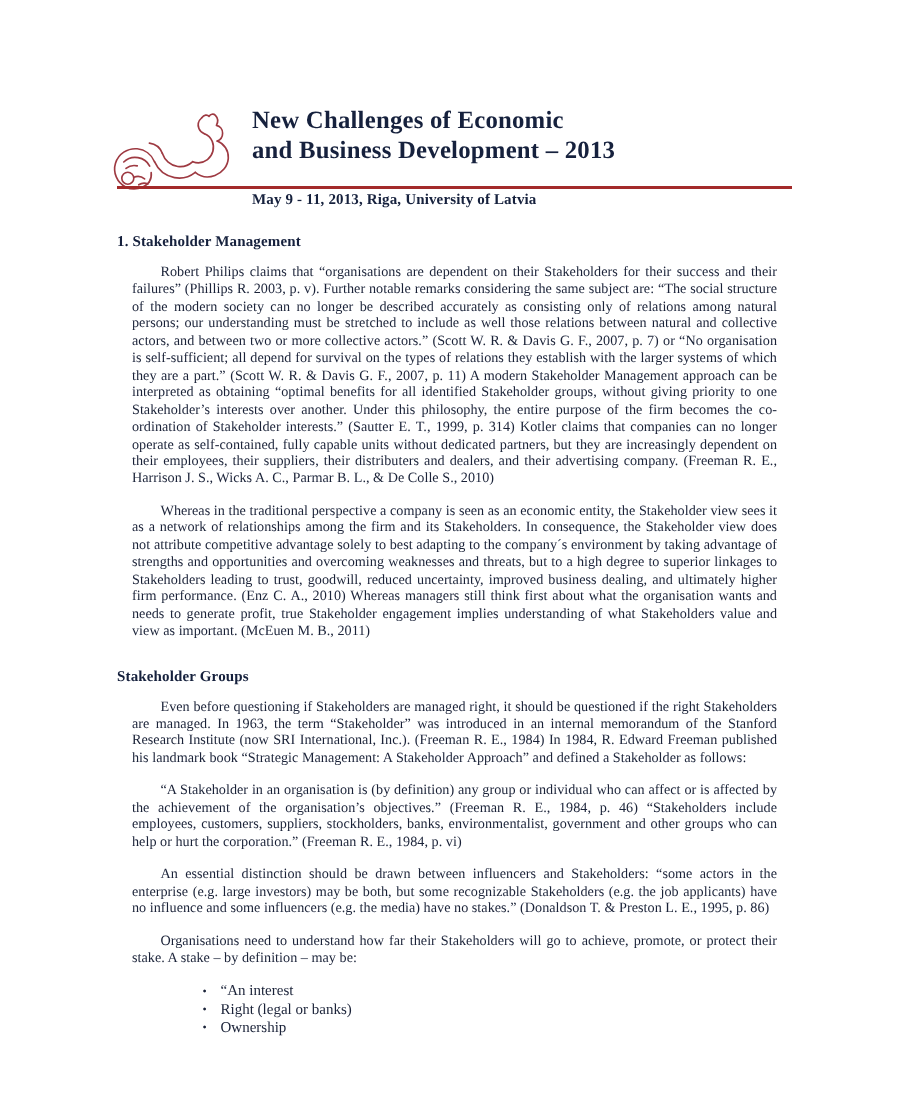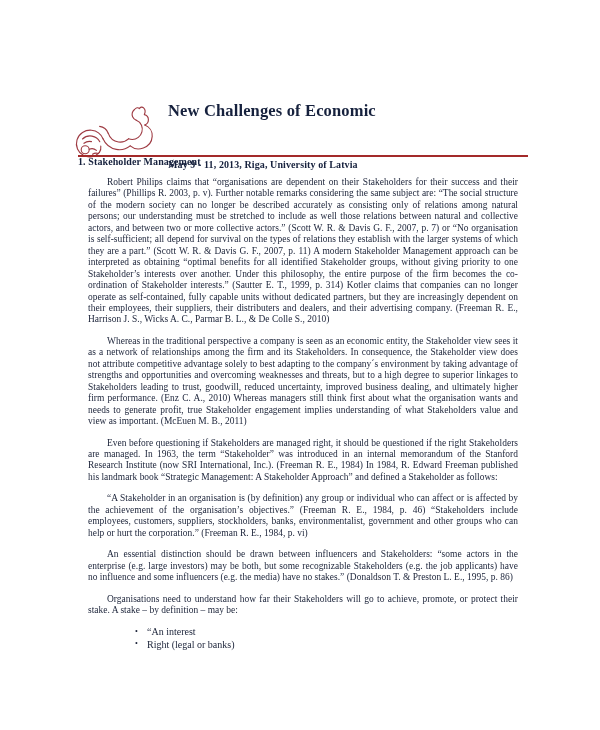--- a/index.html
+++ b/index.html
@@ -24,21 +24,20 @@
     box-sizing: border-box;
   }
 
   
   .header {
     position: absolute;
     left: 72px;
     top: 70px;
     width: 456px;
     height: 72px;
-    margin-top: 31px;
   }
   .header-logo {
     position: absolute;
     left: 0px;
     top: 4px;
     width: 96px;
     height: 56px;
   }
   .header-logo svg { display: block; }
 
@@ -157,39 +156,42 @@
         <path d="M12.0 38.3 C14.1 36.6 16.9 36.0 19.5 36.6"></path>
         <path d="M9.2 44.8 C9.2 42.6 11.0 40.8 13.2 40.8 C15.4 40.8 17.2 42.6 17.2 44.8 C17.2 47.0 15.4 48.8 13.2 48.8 C11.0 48.8 9.2 47.0 9.2 44.8 Z"></path>
         <path d="M17.2 44.2 C19.6 43.2 22.4 43.6 24.4 45.3"></path>
         <path d="M20.5 49.2 C22.3 48.0 24.6 47.8 26.6 48.6"></path>
         <path d="M27.4 47.4 C28.6 45.5 29.1 43.2 28.8 41.0"></path>
       </svg>
     </div>
 
     <div class="header-titles">
       <div class="title-line">New Challenges of Economic</div>
+      <div class="title-line">and Business Development – 2013</div>
     </div>
 
     <div class="header-rule"></div>
 
     <div class="header-subtitle">May 9 - 11, 2013, Riga, University of Latvia</div>
   </div>
 
   <div class="content">
 
     <h2 class="sec-heading">1. Stakeholder Management</h2>
 
     <p class="para">Robert Philips claims that “organisations are dependent on their Stakeholders for their success and their failures” (Phillips R. 2003, p. v). Further notable remarks considering the same subject are: “The social structure of the modern society can no longer be described accurately as consisting only of relations among natural persons; our understanding must be stretched to include as well those relations between natural and collective actors, and between two or more collective actors.” (Scott W. R. &amp; Davis G. F., 2007, p. 7) or “No organisation is self-sufficient; all depend for survival on the types of relations they establish with the larger systems of which they are a part.” (Scott W. R. &amp; Davis G. F., 2007, p. 11) A modern Stakeholder Management approach can be interpreted as obtaining “optimal benefits for all identified Stakeholder groups, without giving priority to one Stakeholder’s interests over another. Under this philosophy, the entire purpose of the firm becomes the co-ordination of Stakeholder interests.” (Sautter E. T., 1999, p. 314) Kotler claims that companies can no longer operate as self-contained, fully capable units without dedicated partners, but they are increasingly dependent on their employees, their suppliers, their distributers and dealers, and their advertising company. (Freeman R. E., Harrison J. S., Wicks A. C., Parmar B. L., &amp; De Colle S., 2010)</p>
     <p class="para">Whereas in the traditional perspective a company is seen as an economic entity, the Stakeholder view sees it as a network of relationships among the firm and its Stakeholders. In consequence, the Stakeholder view does not attribute competitive advantage solely to best adapting to the company´s environment by taking advantage of strengths and opportunities and overcoming weaknesses and threats, but to a high degree to superior linkages to Stakeholders leading to trust, goodwill, reduced uncertainty, improved business dealing, and ultimately higher firm performance. (Enz C. A., 2010) Whereas managers still think first about what the organisation wants and needs to generate profit, true Stakeholder engagement implies understanding of what Stakeholders value and view as important. (McEuen M. B., 2011)</p>
 
+    <h2 class="sec-heading groups">Stakeholder Groups</h2>
 
     <p class="para">Even before questioning if Stakeholders are managed right, it should be questioned if the right Stakeholders are managed. In 1963, the term “Stakeholder” was introduced in an internal memorandum of the Stanford Research Institute (now SRI International, Inc.). (Freeman R. E., 1984) In 1984, R. Edward Freeman published his landmark book “Strategic Management: A Stakeholder Approach” and defined a Stakeholder as follows:</p>
     <p class="para">“A Stakeholder in an organisation is (by definition) any group or individual who can affect or is affected by the achievement of the organisation’s objectives.” (Freeman R. E., 1984, p. 46) “Stakeholders include employees, customers, suppliers, stockholders, banks, environmentalist, government and other groups who can help or hurt the corporation.” (Freeman R. E., 1984, p. vi)</p>
     <p class="para">An essential distinction should be drawn between influencers and Stakeholders: “some actors in the enterprise (e.g. large investors) may be both, but some recognizable Stakeholders (e.g. the job applicants) have no influence and some influencers (e.g. the media) have no stakes.” (Donaldson T. &amp; Preston L. E., 1995, p. 86)</p>
     <p class="para">Organisations need to understand how far their Stakeholders will go to achieve, promote, or protect their stake. A stake – by definition – may be:</p>
 
     <ul class="stake-list">
       <li>“An interest</li>
       <li>Right (legal or banks)</li>
+      <li>Ownership</li>
     </ul>
 
   </div>
 </div>
 
 </body></html>

